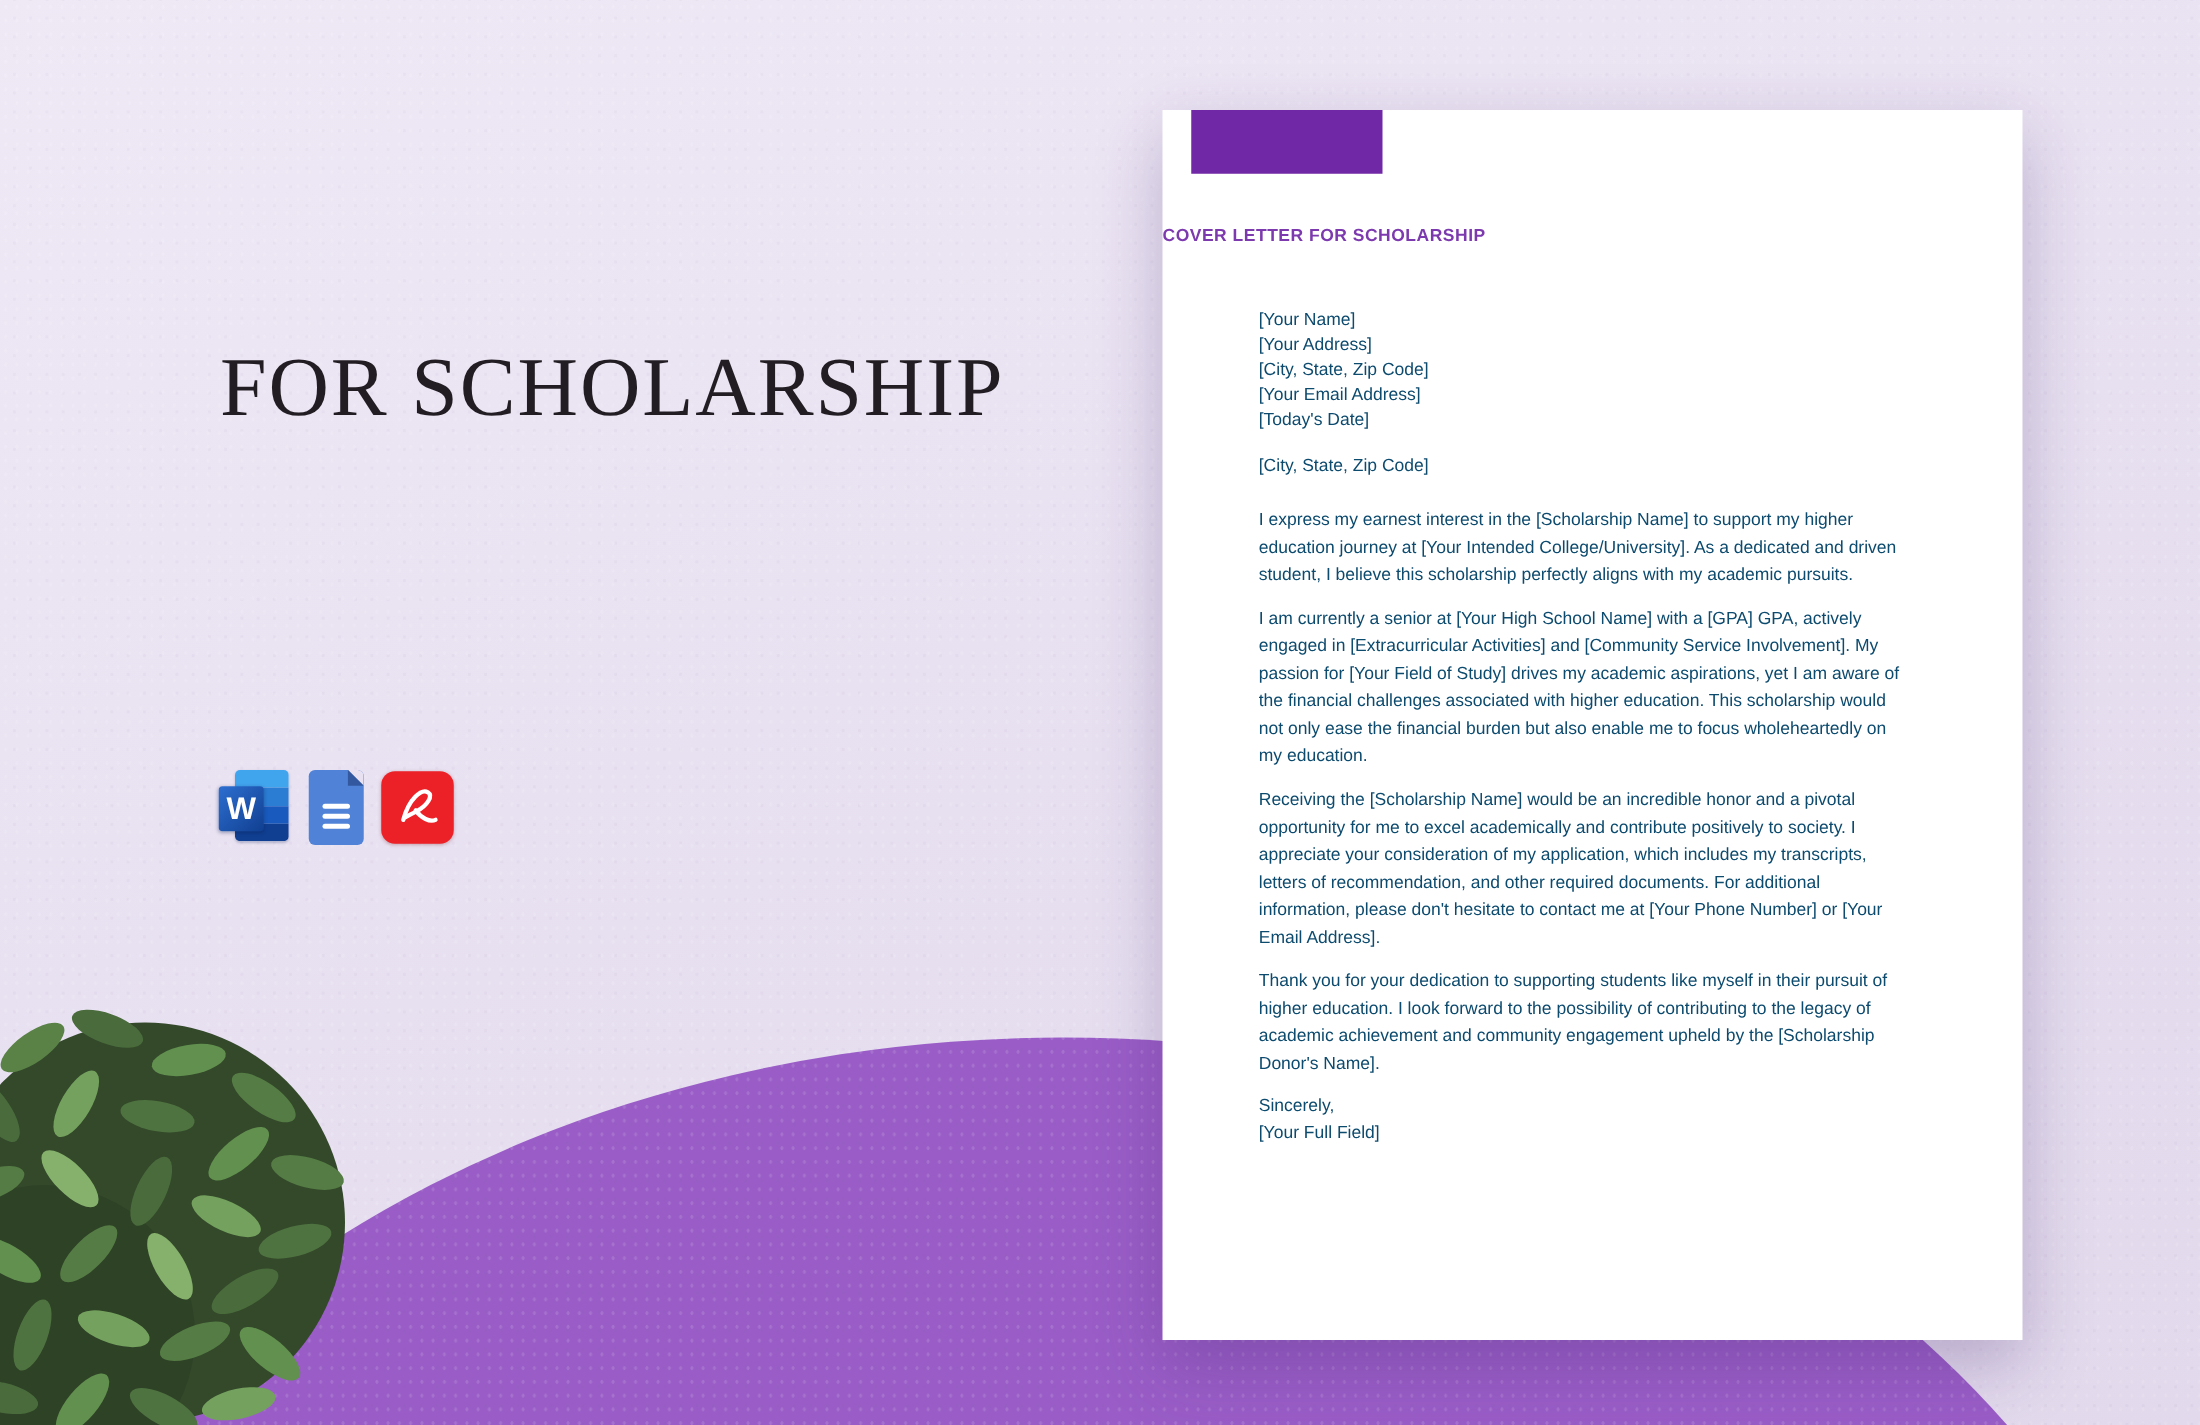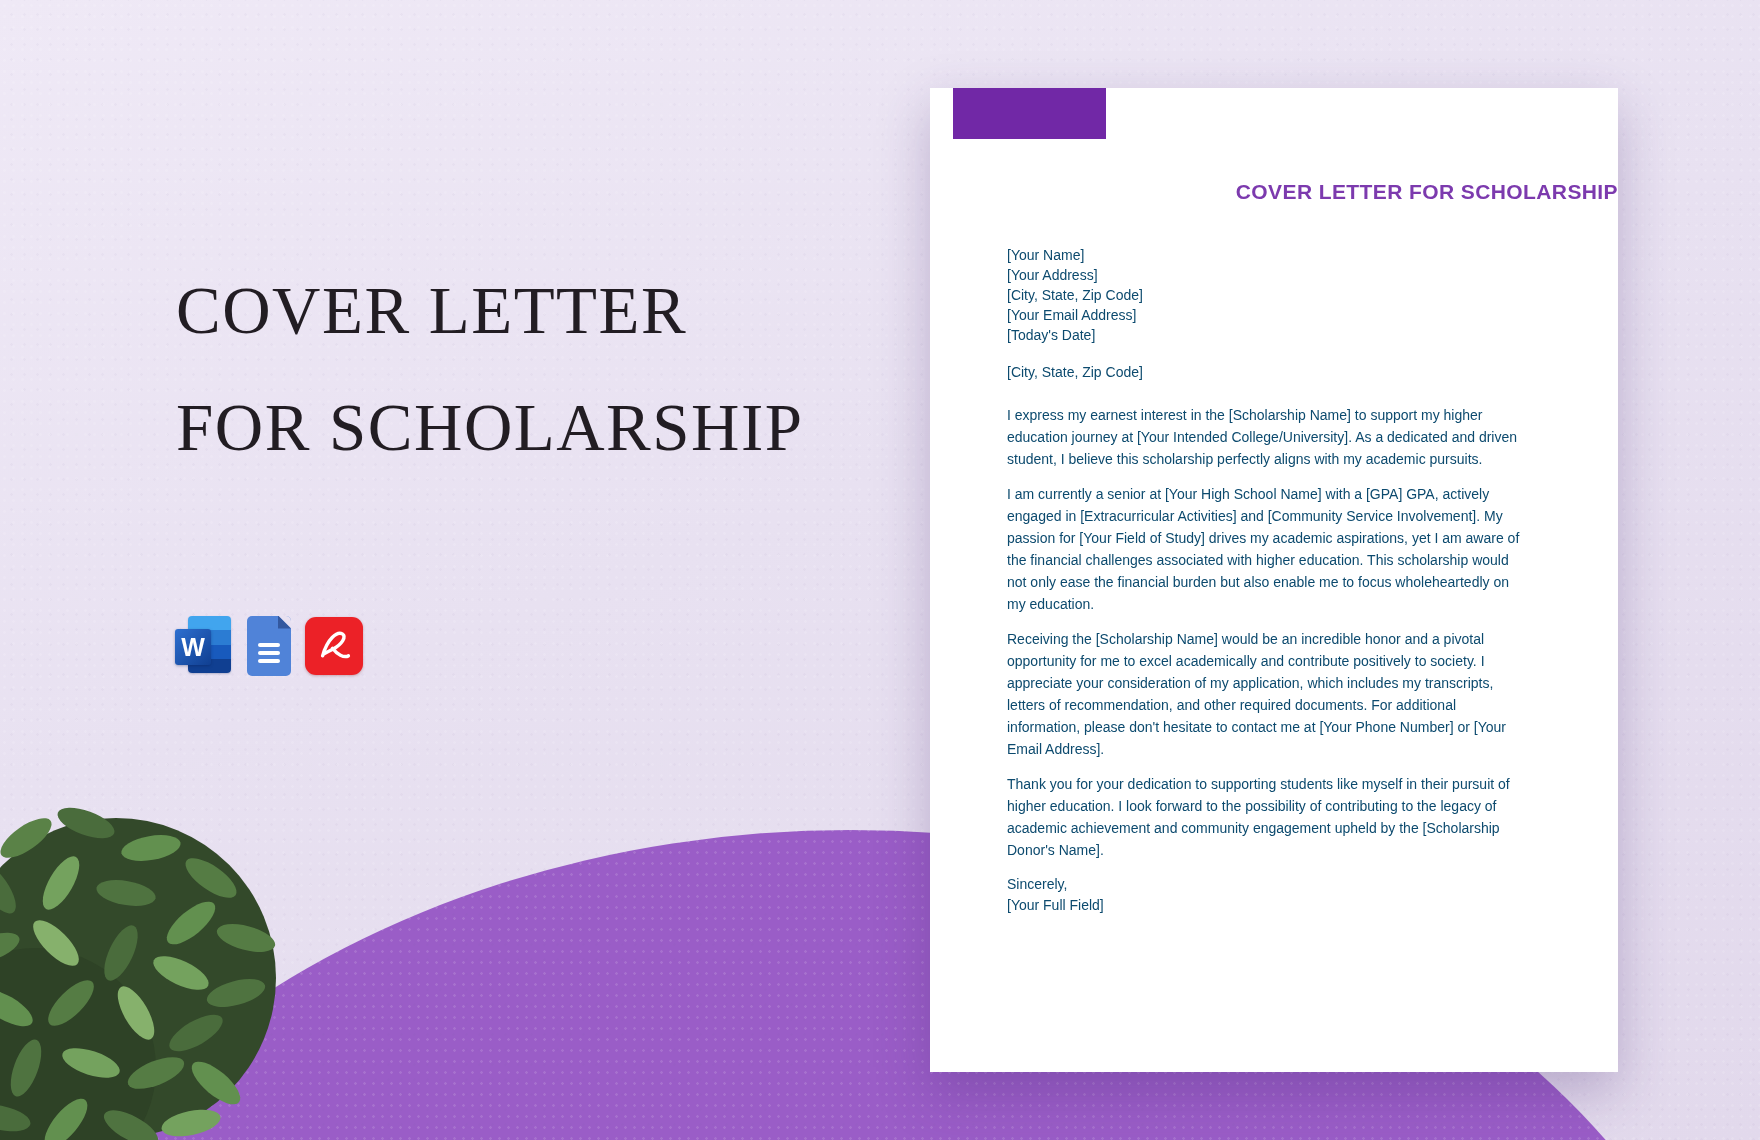--- a/index.html
+++ b/index.html
@@ -49,22 +49,22 @@
   .l1{ top:27px; } .l2{ top:35px; } .l3{ top:43px; }
   
   .icon-pdf{ position:relative; width:58px; height:58px; background:#ec2127; border-radius:11px; box-shadow:0 1px 3px rgba(120,20,20,.3); display:flex; align-items:center; justify-content:center; }
   
   .page{
     position:absolute; left:930px; top:88px; width:688px; height:984px; z-index:4;
     background:#ffffff; box-shadow:0 20px 50px rgba(70,40,110,.28);
   }
   .tab{ position:absolute; left:23px; top:0; width:153px; height:51px; }
   .doc-title{
-    position:absolute; left:0; top:180px; width:100%; text-align:right;
-    font-weight:700; font-size:21px; letter-spacing:.4px;
+    position:absolute; left:0; top:180px; width:100%; text-align:left;
+    font-weight:700; font-size:14px; letter-spacing:.4px;
     transform:translateY(-88px); 
   }
   .letter{
     position:absolute; left:77px; top:157px; width:522px;
     font-size:14px; line-height:22px; color:#0c4a6e; letter-spacing:0;
   }
   .addr{ line-height:20px; }
   .sender{ margin:0 0 17px 0; }
   .recipient{ margin:0 0 22px 0; }
   .salutation{ line-height:20px; margin:0 0 18px 0; }
@@ -108,21 +108,20 @@
       <use href="#lf" transform="translate(190 305) rotate(-22)" fill="#557c44"></use>
       <use href="#lf" transform="translate(250 315) rotate(40)" fill="#62904f"></use>
       <use href="#lf" transform="translate(35 350) rotate(12)" fill="#4a6c3c"></use>
       <use href="#lf" transform="translate(100 355) rotate(-50)" fill="#62904f"></use>
       <use href="#lf" transform="translate(165 360) rotate(28)" fill="#4f7340"></use>
       <use href="#lf" transform="translate(225 355) rotate(-12)" fill="#74a25e"></use>
     </svg>
   </div>
 
   <div class="headline">
-    <div>COVER LETTER</div>
     <div>FOR SCHOLARSHIP</div>
   </div>
 
   <div class="format-icons">
     <div class="icon-word">
       <div class="wpage">
         <div class="band b1"></div>
           <div class="band b2"></div>
           <div class="band b3"></div>
           <div class="band b4"></div>

